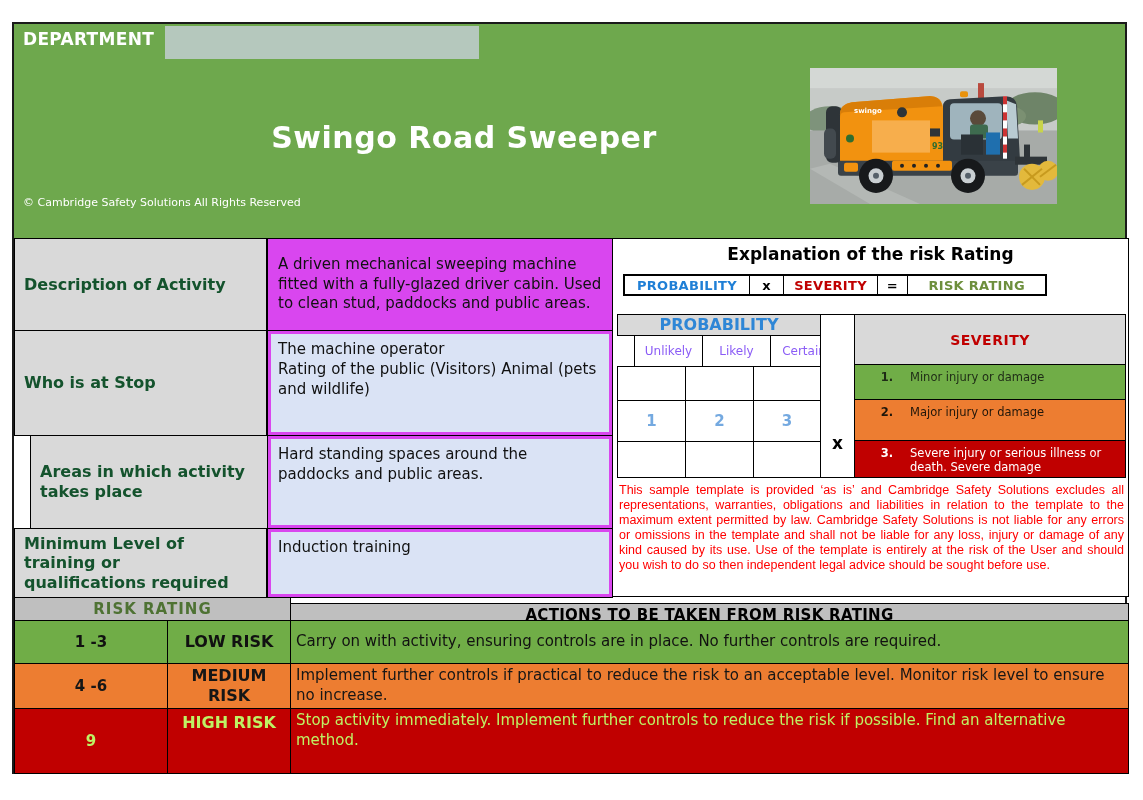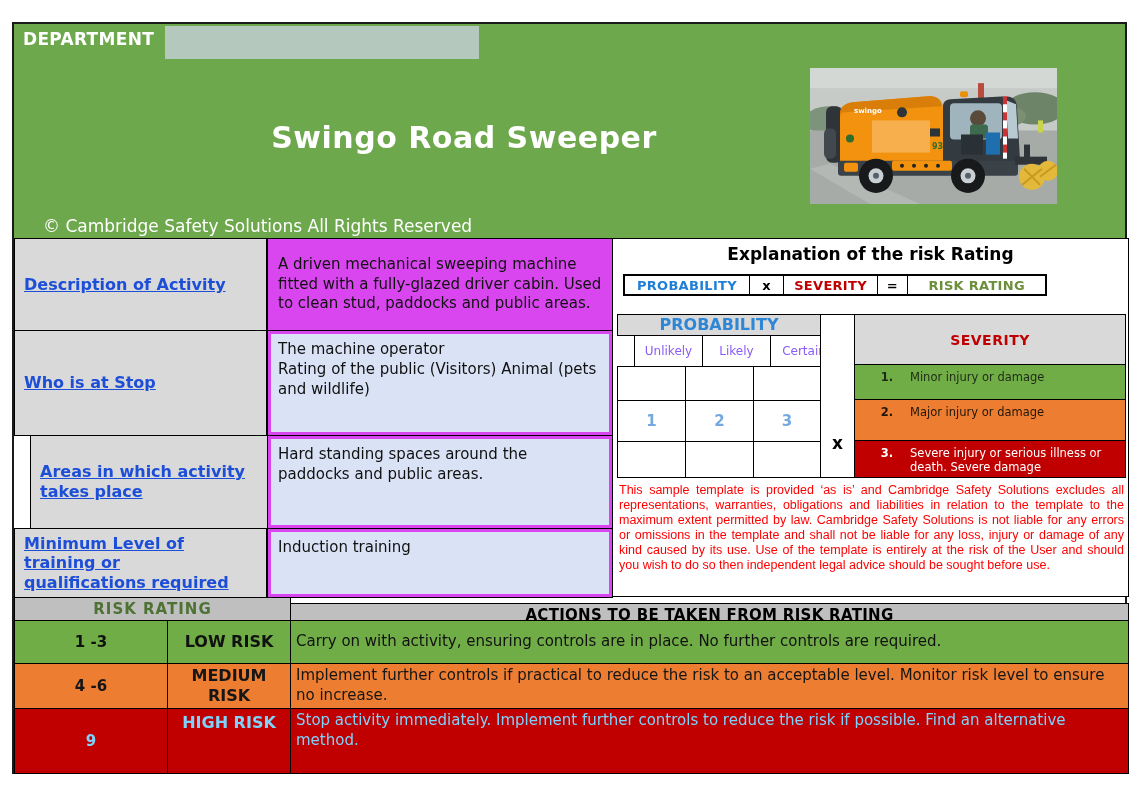--- a/index.html
+++ b/index.html
@@ -6,27 +6,27 @@
   html,body { background:#fff; }
   body { font-family:"DejaVu Sans","Liberation Sans",sans-serif; }
   .canvas { position:relative; width:1143px; height:800px; background:#fff; overflow:hidden; }
   .doc { position:absolute; left:12px; top:22px; width:1115px; height:752px; border:2px solid #1a1a1a; background:#fff; }
 
   
   .hdr { position:absolute; left:0; top:0; width:100%; height:214px; background:#6EA84D; }
   .dept-label { position:absolute; left:9px; top:5px; color:#fff; font-weight:bold; font-size:17px; letter-spacing:0.3px; }
   .dept-box { position:absolute; left:151px; top:2px; width:314px; height:33px; background:#B5C8BD; border:none; }
   .doc-title { position:absolute; left:130px; top:96px; width:640px; text-align:center; color:#fff; font-weight:bold; font-size:30px; letter-spacing:0.5px; }
-  .copyright { position:absolute; left:9px; top:192px; color:#fff; font-size:17px;margin-left:20px; }
+  .copyright { position:absolute; left:9px; top:172px; color:#fff; font-size:11px; }
   .photo { position:absolute; left:796px; top:44px; width:247px; height:136px; }
 
   
   .cell { position:absolute; border:1px solid #000; }
-  .lbl { background:#D9D9D9; font-weight:bold; font-size:16px; line-height:1.22; color:#1d4ed8;
-         display:flex; align-items:center; padding:6px 24px 6px 9px;text-decoration:underline; }
+  .lbl { background:#D9D9D9; font-weight:bold; font-size:16px; line-height:1.22; color:#14532d;
+         display:flex; align-items:center; padding:6px 24px 6px 9px; }
   .val { background:#d946ef; font-size:15px; line-height:1.32; color:#111; }
   .val-inner { margin:3px; padding:6px 6px 6px 7px; height:calc(100% - 6px); white-space:pre-line; }
   .val-blue .val-inner { background:#DAE3F5; }
 
   
   .expl { position:absolute; left:598px; top:214px; width:517px; height:359px; border:1px solid #000; background:#fff; }
   .expl-title { position:absolute; left:0; top:5px; width:100%; text-align:center; font-weight:bold; font-size:17px; color:#000; }
   .eq { position:absolute; left:10px; top:35px; width:424px; height:22px; border:2px solid #000; display:flex; }
   .eq > div { border-right:1px solid #000; display:flex; align-items:center; justify-content:center;
               font-weight:bold; font-size:13px; letter-spacing:0.3px; }
@@ -67,21 +67,21 @@
            display:flex; align-items:center; justify-content:center; font-weight:bold; font-size:15px; color:#000; letter-spacing:0.3px; }
   .rrow-num { position:absolute; left:0; width:154px; border:1px solid #000; display:flex; align-items:center; justify-content:center;
               font-weight:bold; font-size:15px; }
   .rrow-lab { position:absolute; left:153px; width:124px; border:1px solid #000; display:flex; align-items:center; justify-content:center;
               text-align:center; font-weight:bold; font-size:16px; line-height:1.25; }
   .rrow-act { position:absolute; left:276px; width:839px; border:1px solid #000; font-size:15px; line-height:1.3;
               padding:2px 4px 2px 5px; display:flex; align-items:center; }
   .rrow-act.top { align-items:flex-start; }
   .r-green { background:#70AD47; color:#111; }
   .r-orange { background:#ED7D31; color:#161616; }
-  .r-red { background:#C00000; color:#7dd3fc; }
+  .r-red { background:#C00000; color:#bef264; }
   .y1 { top:596px; height:44px; }
   .y2 { top:639px; height:46px; }
   .y3 { top:684px; height:66px; }
 </style>
 </head>
 <body>
 
 <div class="canvas">
   <div class="doc">
 

